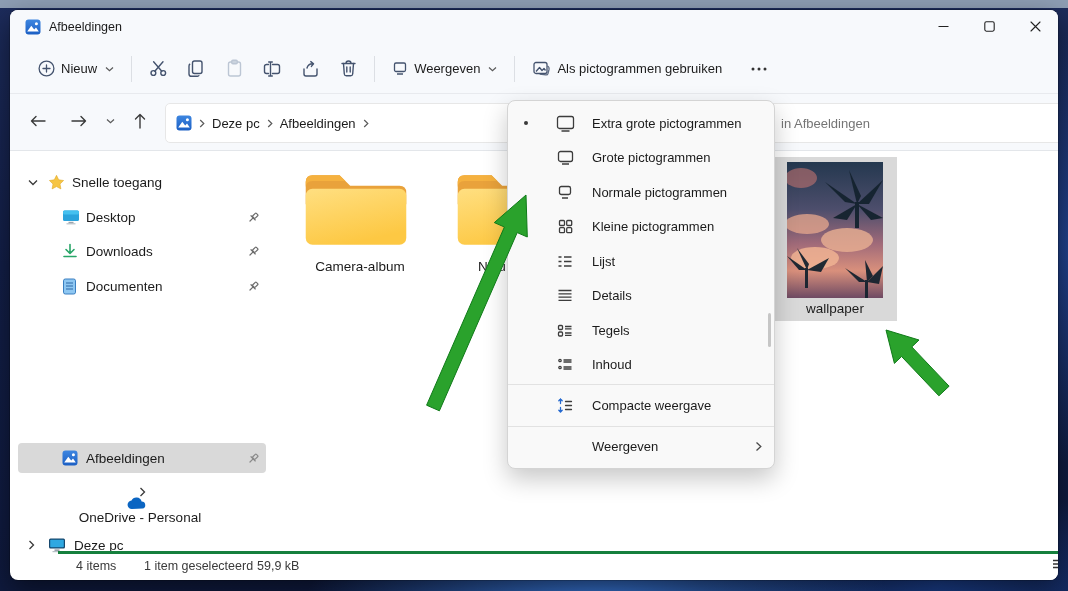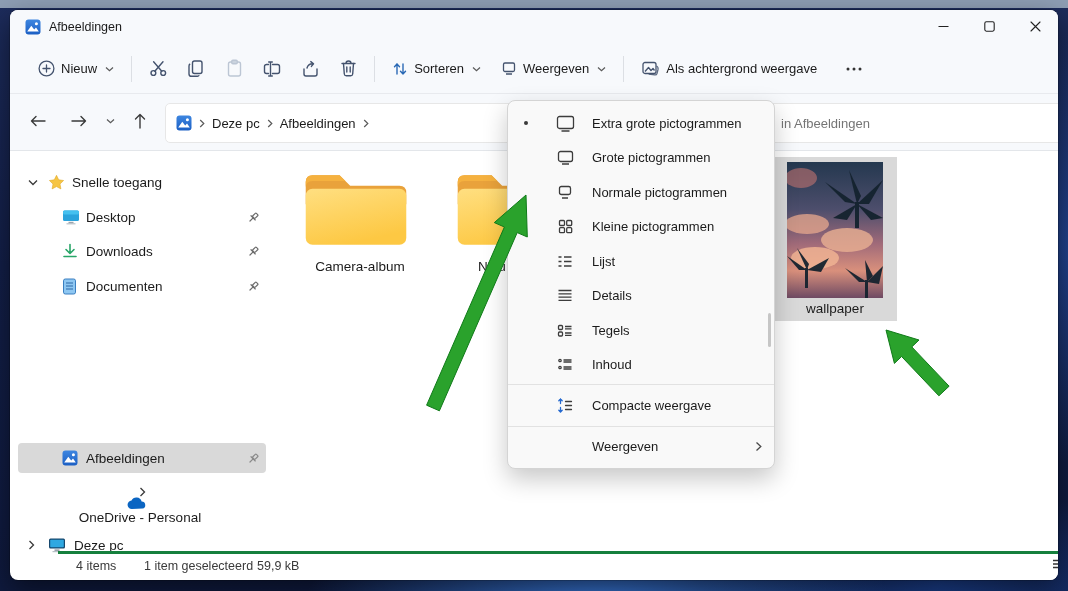--- a/index.html
+++ b/index.html
@@ -175,34 +175,20 @@
           <svg width="17" height="19" viewBox="0 0 17 19" fill="none" stroke="#44536e" stroke-width="1.4" stroke-linecap="round">
             <path d="M2 4.5 h13 M6 4.2 q0-2.2 2.5-2.2 q2.5 0 2.5 2.2"></path>
             <path d="M3.5 4.5 l0.8 10.5 a2 2 0 0 0 2 1.8 h4.4 a2 2 0 0 0 2 -1.8 l0.8 -10.5"></path>
             <path d="M6.8 8 v5 M10.2 8 v5"></path>
           </svg>
         </span>
     </div>
     <div class="tb-sep"></div>
     <div class="tb-btn">
       <span>
-          <svg width="16" height="16" viewBox="0 0 16 16" fill="none" stroke="#2a69b5" stroke-width="1.4" stroke-linecap="round" stroke-linejoin="round">
-            <path d="M5 13 V3 M5 3 L2.5 5.7 M5 3 L7.5 5.7"></path>
-            <path d="M11 3 V13 M11 13 L8.5 10.3 M11 13 L13.5 10.3"></path>
-          </svg>
-        </span>
-      <span>Sorteren</span>
-      <span class="chev">
-          <svg width="9" height="6" viewBox="0 0 9 6" fill="none" stroke="#5a5a5a" stroke-width="1.2">
-            <path d="M1 1.5 L4.5 4.8 L8 1.5"></path>
-          </svg>
-        </span>
-    </div>
-    <div class="tb-btn">
-      <span>
           <svg width="16" height="15" viewBox="0 0 16 15" fill="none" stroke="#44536e" stroke-width="1.3">
             <rect x="2.5" y="2" width="11" height="8.5" rx="1.5"></rect>
             <path d="M5 13 h6"></path>
           </svg>
         </span>
       <span>Weergeven</span>
       <span class="chev">
           <svg width="9" height="6" viewBox="0 0 9 6" fill="none" stroke="#5a5a5a" stroke-width="1.2">
             <path d="M1 1.5 L4.5 4.8 L8 1.5"></path>
           </svg>
@@ -210,21 +196,21 @@
     </div>
     <div class="tb-sep"></div>
     <div class="tb-btn">
       <span>
           <svg width="19" height="17" viewBox="0 0 19 17" fill="none" stroke="#44536e" stroke-width="1.3">
             <rect x="2" y="2.5" width="13" height="11" rx="2"></rect>
             <path d="M4 11.5 L7.5 7.5 L10 10.5 L12 8.5 L13.5 10.5" stroke-linejoin="round"></path>
             <path d="M15.5 6 q2 1 1.5 3.5 l-1 4 a2 2 0 0 1 -2.3 1.4 l-6 -0.9" opacity="0.85"></path>
           </svg>
         </span>
-      <span>Als achtergrond weergave</span>
+      <span>Als pictogrammen gebruiken</span>
     </div>
     <div class="tb-icon-btn" style="margin-left:8px;">
       <span>
           <svg width="16" height="4" viewBox="0 0 16 4">
             <circle cx="2" cy="2" r="1.5" fill="#333"></circle>
             <circle cx="8" cy="2" r="1.5" fill="#333"></circle>
             <circle cx="14" cy="2" r="1.5" fill="#333"></circle>
           </svg>
         </span>
     </div>

